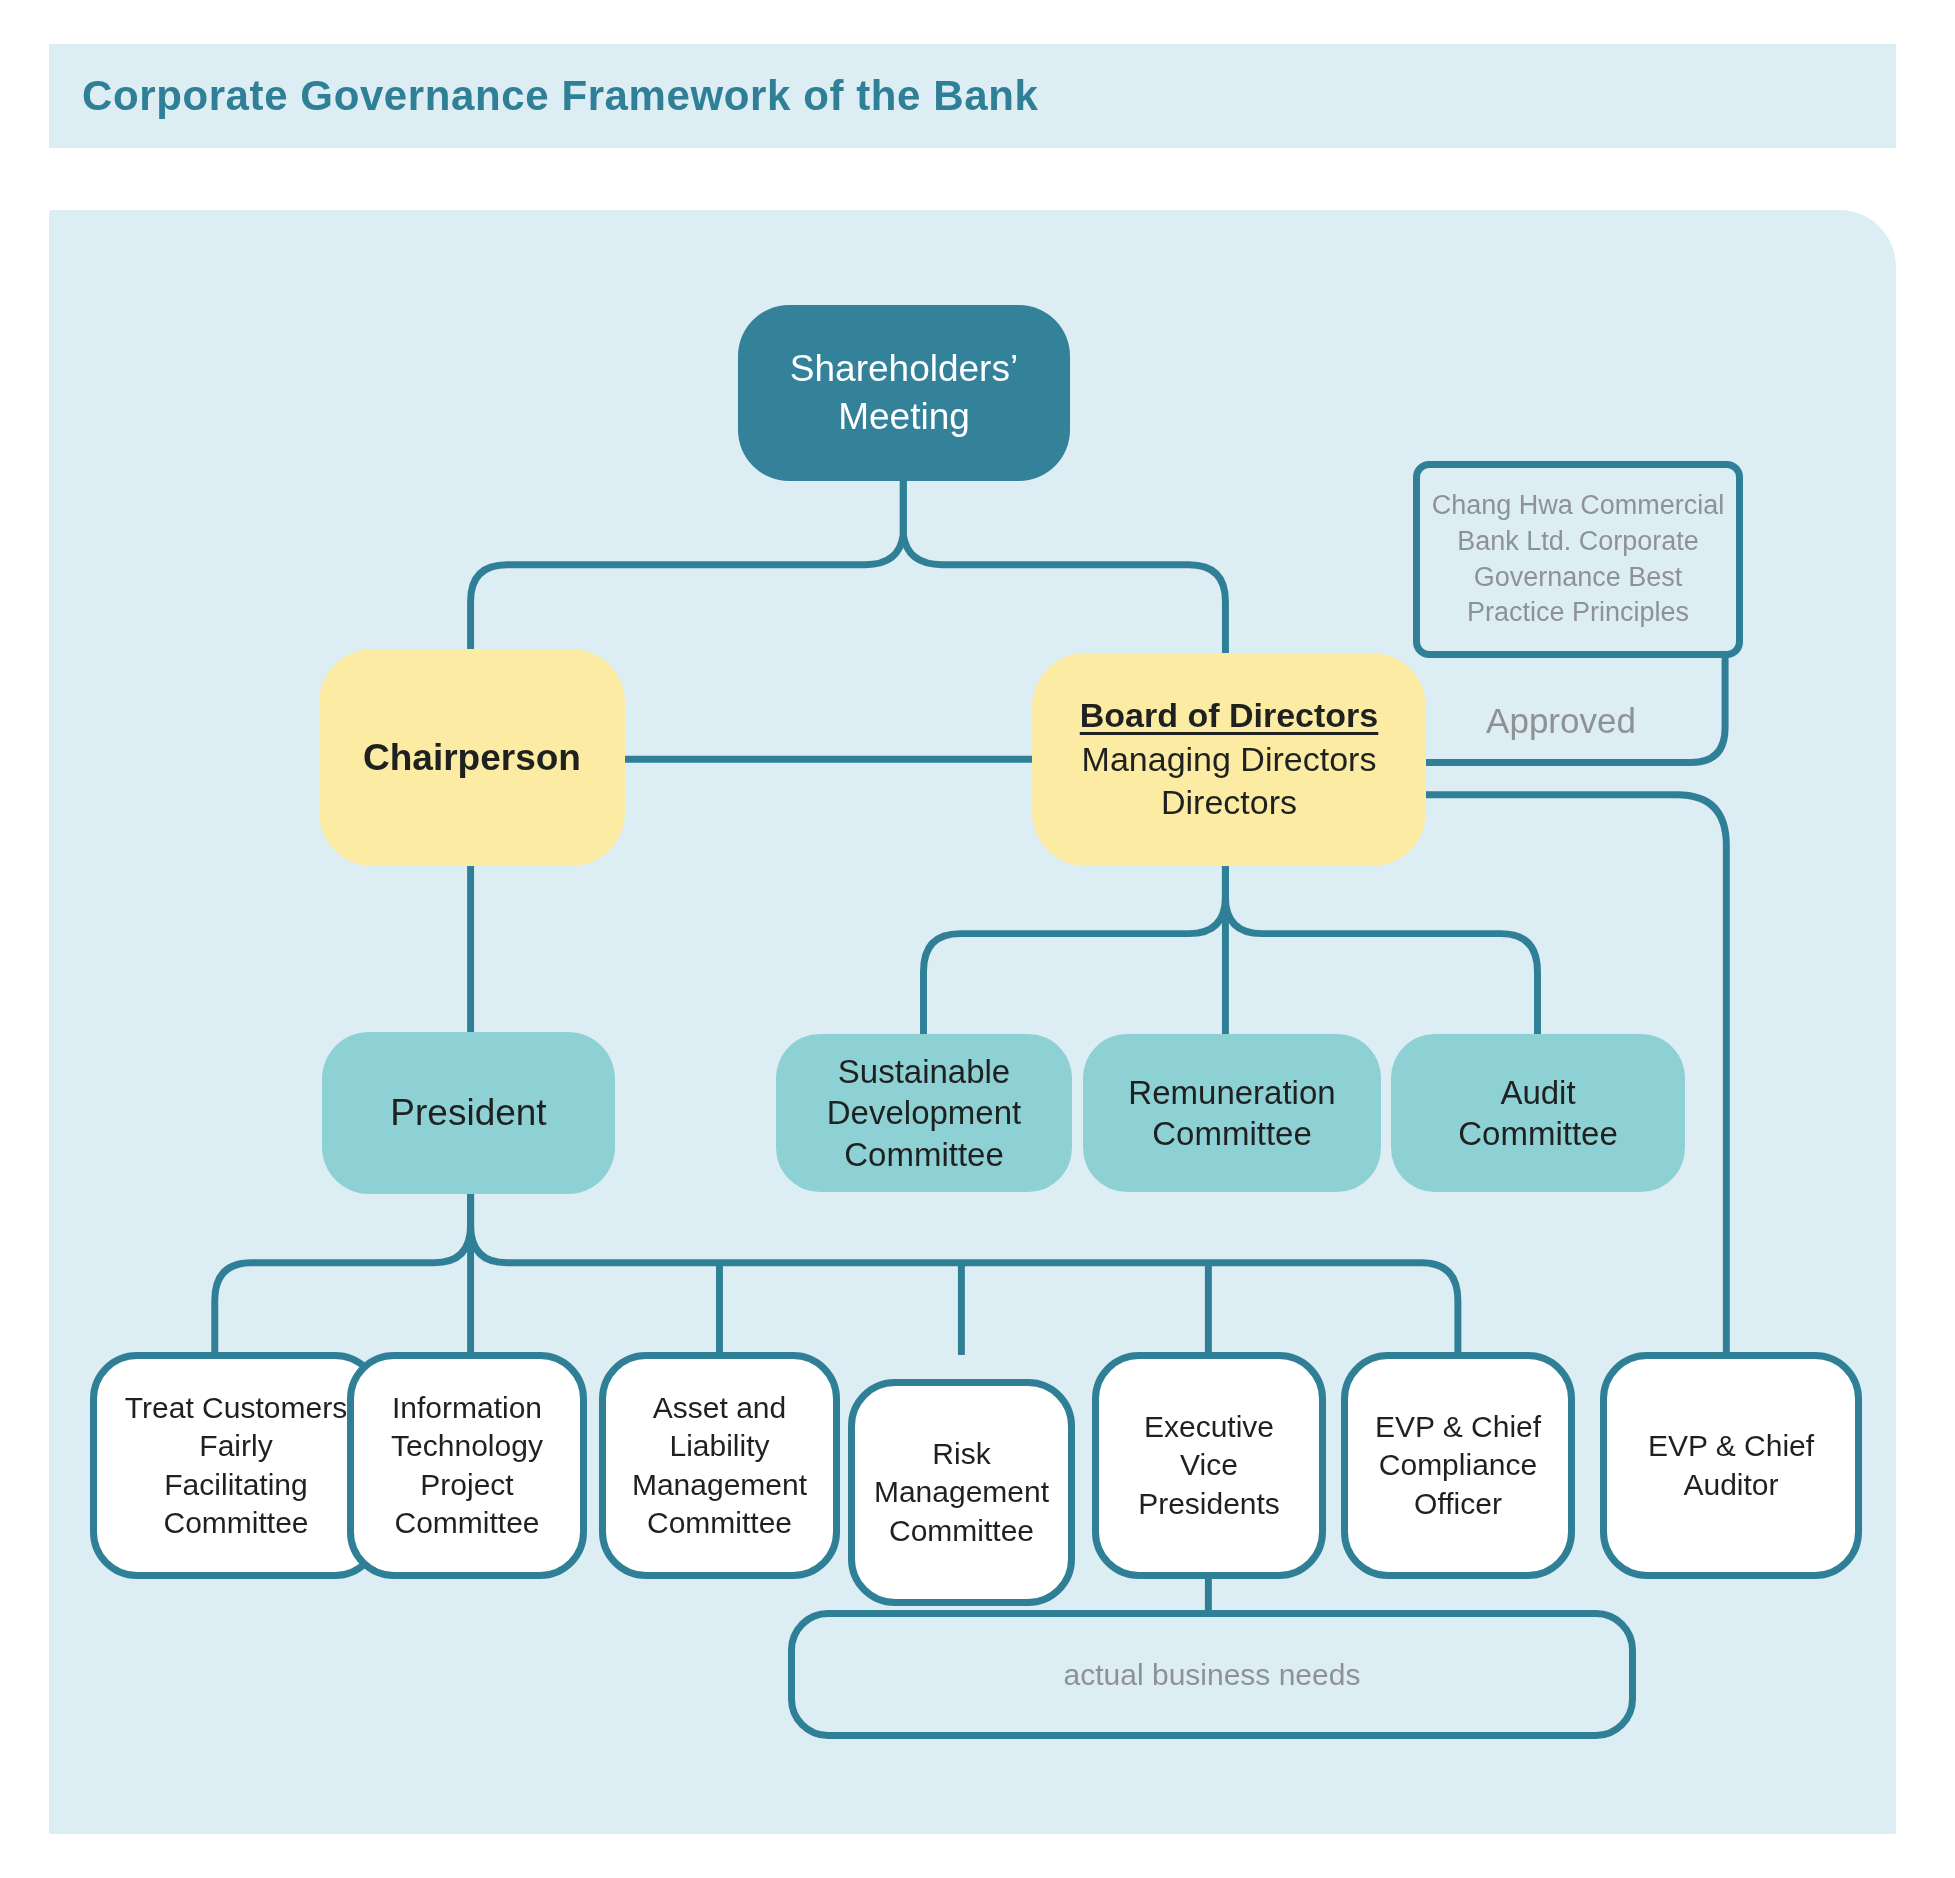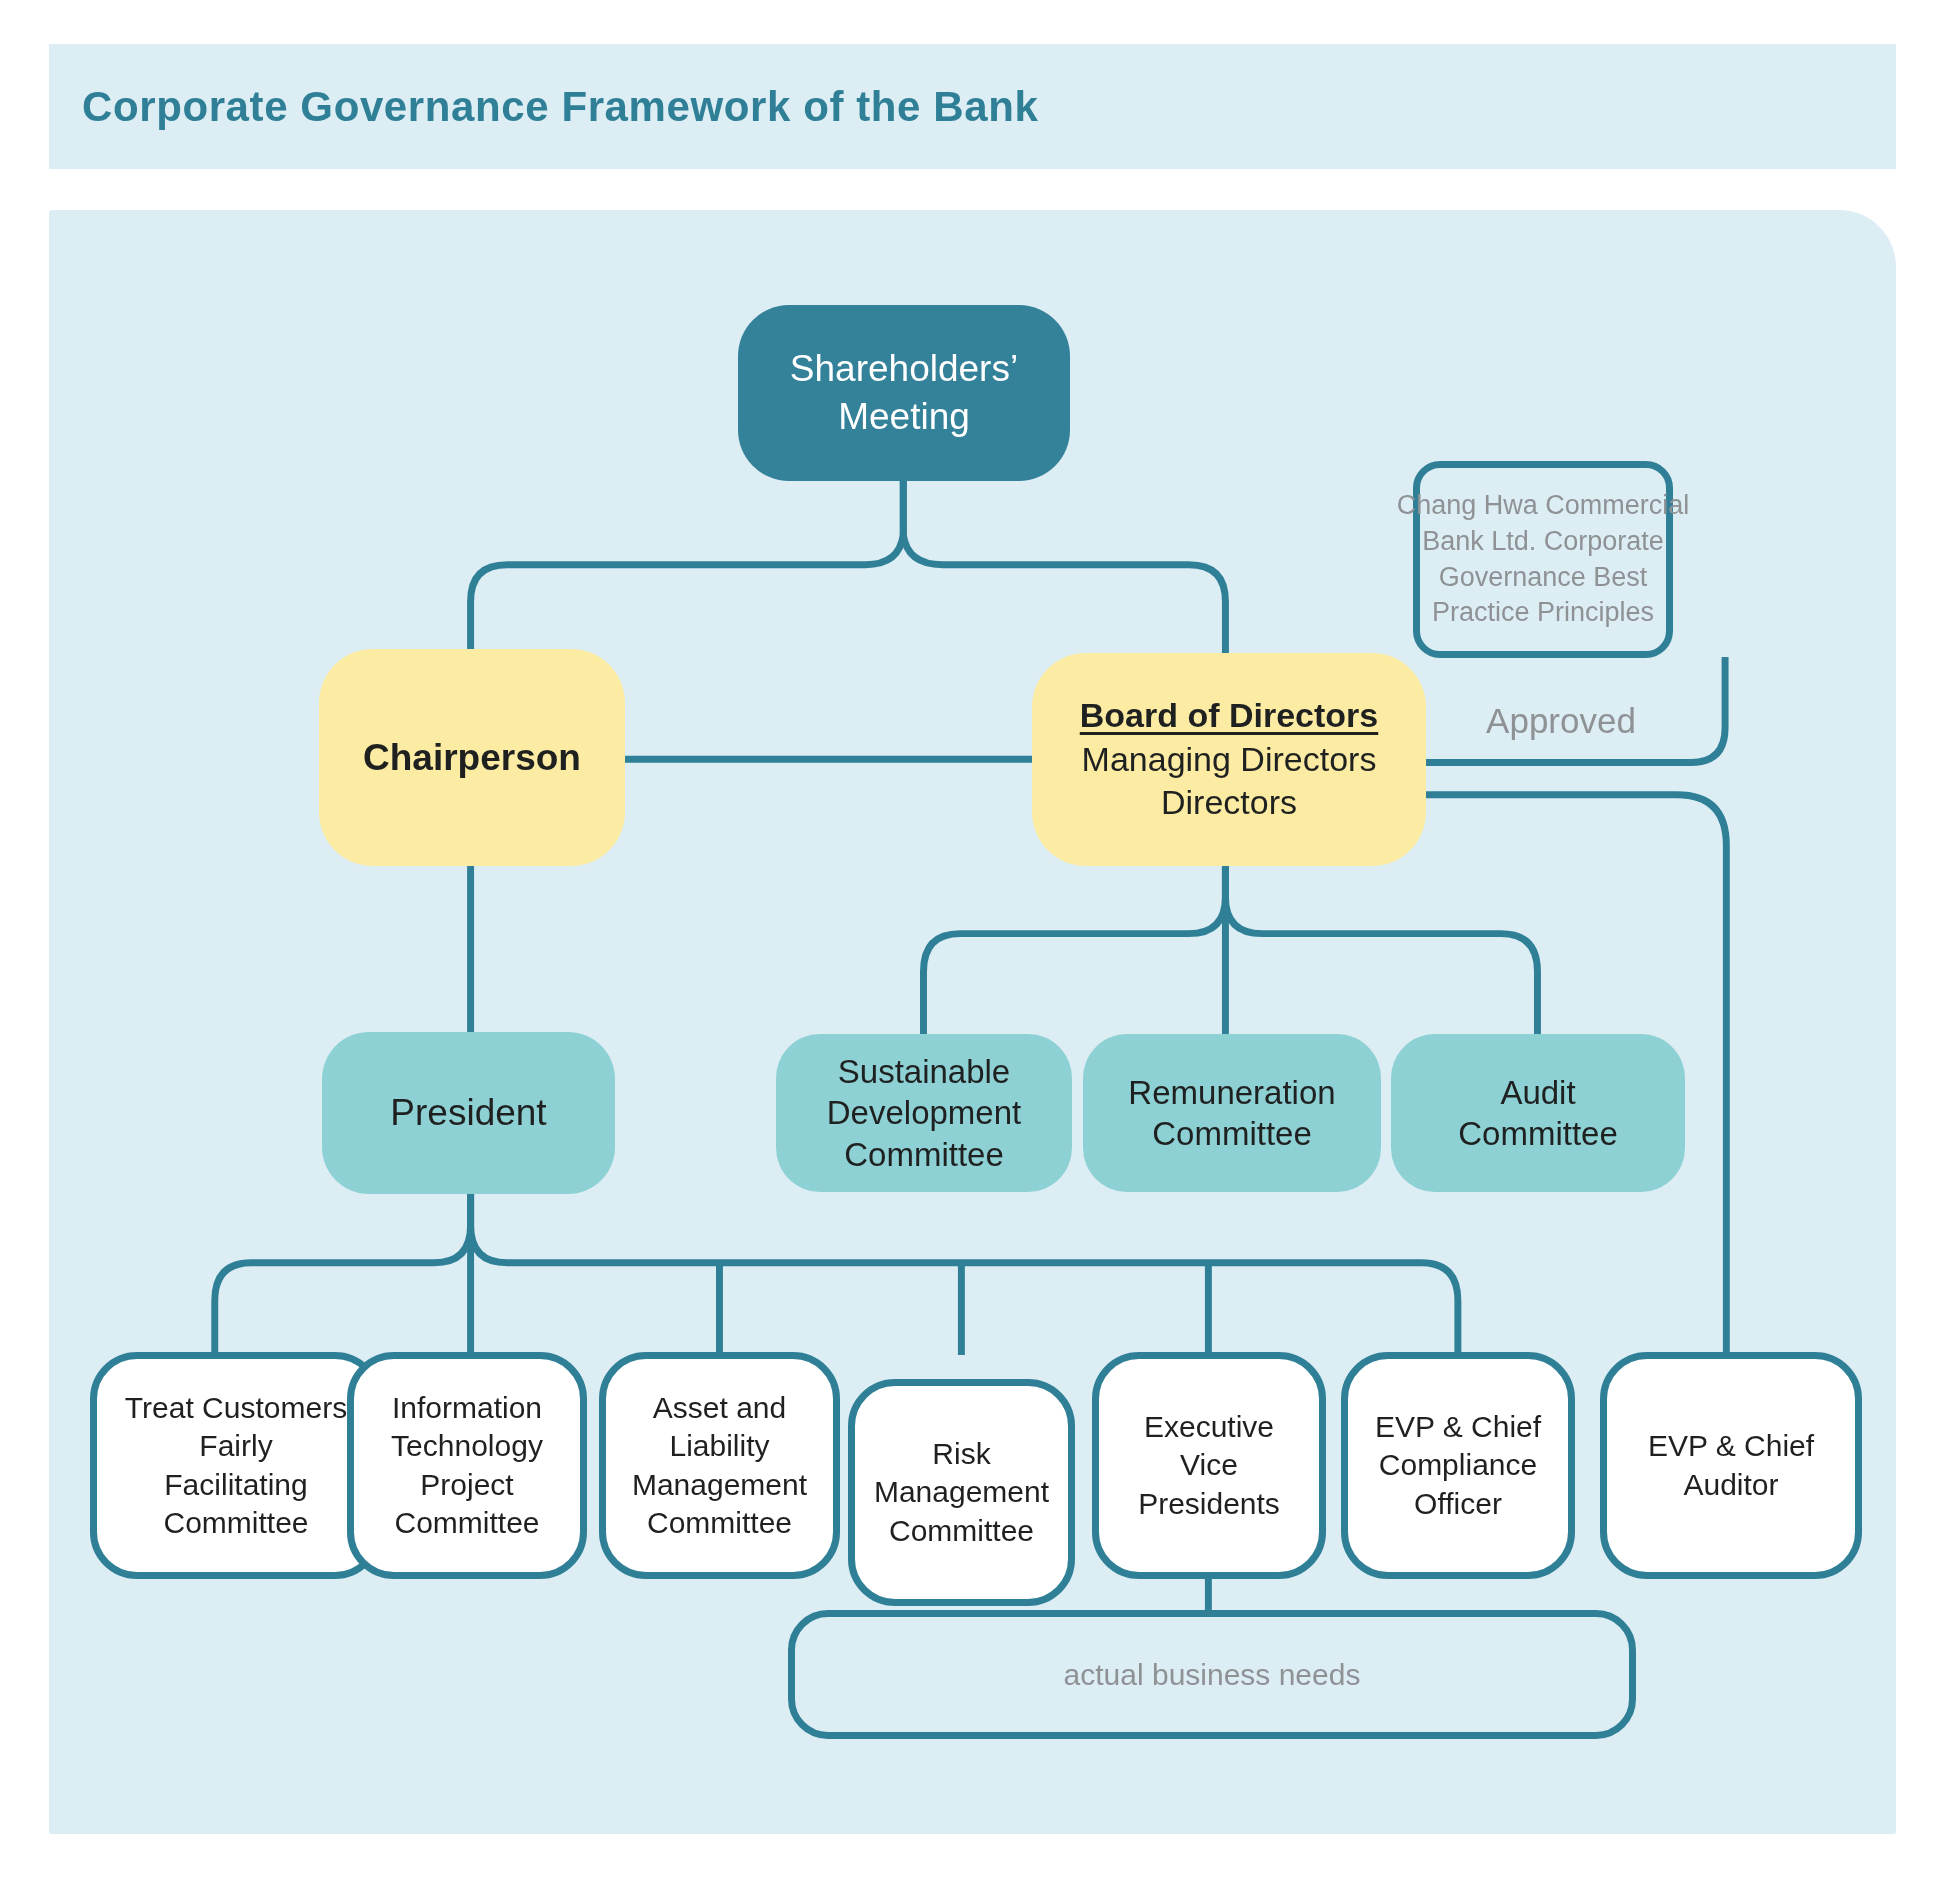--- a/index.html
+++ b/index.html
@@ -10,21 +10,21 @@
     --panel-blue:#dcedf4;
     --gray-text:#8f9295;
     --ink:#1f2020;
   }
   html,body{margin:0;padding:0;background:#ffffff;}
   body{
     width:1955px;height:1878px;position:relative;overflow:hidden;
     font-family:"Liberation Sans","DejaVu Sans",sans-serif;color:var(--ink);
   }
   .titlebar{
-    position:absolute;left:49px;top:44px;width:1847px;height:125px;
+    position:absolute;left:49px;top:44px;width:1847px;height:104px;
     background:var(--panel-blue);display:flex;align-items:center;
   }
   .page-title{
     margin-left:33px;font-size:42px;font-weight:700;color:var(--accent-teal);
     letter-spacing:0.6px;
   }
   .panel{
     position:absolute;left:49px;top:210px;width:1847px;height:1624px;
     background:var(--panel-blue);border-radius:2.5px 57px 2.5px 2.5px;
   }
@@ -35,21 +35,21 @@
     align-items:center;justify-content:center;text-align:center;
   }
   .node div{white-space:nowrap;}
   .fill-dark{background:var(--dark-teal);color:#ffffff;}
   .fill-yellow{background:var(--yellow);color:var(--ink);}
   .fill-cyan{background:var(--cyan);color:var(--ink);}
   .outlined{background:#ffffff;border:7px solid var(--accent-teal);}
   .outlined-ghost{background:transparent;border:7px solid var(--accent-teal);}
 
   .n-shareholders{left:738px;top:305px;width:332px;height:176px;border-radius:51px;font-size:37px;font-weight:500;line-height:1.3;}
-  .n-principles{left:1413px;top:461px;width:260px;height:197px;border-radius:27px;font-size:27px;line-height:1.32;color:var(--gray-text);}
+  .n-principles{left:1413px;top:461px;width:330px;height:197px;border-radius:16px;font-size:27px;line-height:1.32;color:var(--gray-text);}
   .n-approved{left:1466px;top:701px;width:190px;font-size:35px;color:var(--gray-text);}
   .n-chairperson{left:319px;top:649px;width:306px;height:217px;border-radius:54px;font-size:37px;font-weight:700;}
   .n-board{left:1032px;top:653px;width:394px;height:213px;border-radius:54px;font-size:34px;line-height:1.28;}
   .board-title{font-weight:700;text-decoration:underline;text-decoration-thickness:3.2px;text-underline-offset:5px;}
   .n-president{left:322px;top:1032px;width:293px;height:162px;border-radius:47px;font-size:37px;}
   .n-committee{top:1034px;height:158px;border-radius:44px;font-size:33px;line-height:1.25;}
   .n-c0{left:776px;width:296px;}
   .n-c1{left:1083px;width:298px;}
   .n-c2{left:1391px;width:294px;}
   .n-exec{top:1352px;height:227px;border-radius:47px;font-size:30px;line-height:1.28;}

